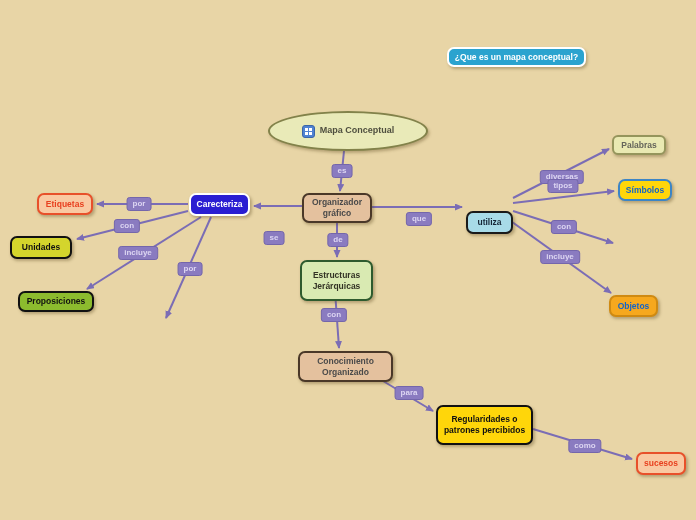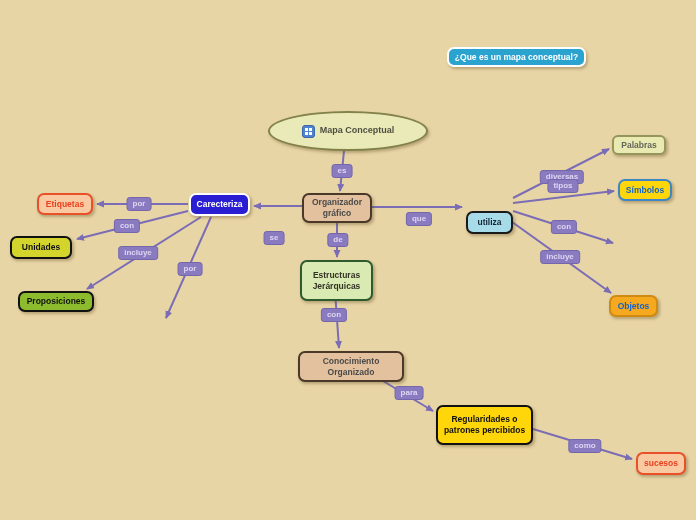--- a/index.html
+++ b/index.html
@@ -43,21 +43,21 @@
   .n-utiliza{left:466px;top:211px;width:47px;height:23px;background:#a8dbe8;border-color:#1a1a1a;color:#152535;}
   .n-palabras{left:612px;top:135px;width:54px;height:20px;background:#e9e9b2;border-color:#95955c;color:#65655a;border-radius:6px;}
   .n-simbolos{left:618px;top:179px;width:54px;height:22px;background:#ffd60a;border-color:#3c85c6;color:#1464c8;}
   .n-palabras-enlace{left:617px;top:234px;width:60px;height:30px;background:#ffffff;border-color:#3c85c6;color:#1464c8;}
   .n-objetos{left:609px;top:295px;width:49px;height:22px;background:#f6a81e;border-color:#cf8a12;color:#1464c8;}
   .n-etiquetas{left:37px;top:193px;width:56px;height:22px;background:#f9c9a2;border-color:#e8502a;color:#e8401f;}
   .n-conceptos{left:10px;top:236px;width:62px;height:23px;background:#d4d52c;border-color:#111111;color:#111111;}
   .n-proposiciones{left:18px;top:291px;width:76px;height:21px;background:#8cbb2e;border-color:#111111;color:#111111;}
   .n-unidades{left:123px;top:322px;width:69px;height:33px;background:#8cbb2e;border-color:#111111;color:#111111;}
   .n-estructuras{left:300px;top:260px;width:73px;height:41px;background:#d9eab2;border-color:#2e5b2e;color:#333325;}
-  .n-conocimiento{left:298px;top:351px;width:106px;height:31px;background:#e4c19e;border-color:#4a3828;color:#4a4a4a;}
+  .n-conocimiento{left:298px;top:351px;width:95px;height:31px;background:#e4c19e;border-color:#4a3828;color:#4a4a4a;}
   .n-regularidades{left:436px;top:405px;width:97px;height:40px;background:#ffd60a;border-color:#111111;color:#111111;}
   .n-sucesos{left:636px;top:452px;width:50px;height:23px;background:#f9c9a2;border-color:#e8502a;color:#e8401f;}
 
   .question{
     position:absolute;left:447px;top:47px;width:139px;height:20px;z-index:3;
     box-sizing:border-box;display:flex;align-items:center;justify-content:center;
     background:#2ba3cf;border:2px solid #ffffff;border-radius:7px;
     color:#ffffff;font-weight:bold;font-size:8.5px;
     box-shadow:1.5px 2px 3px rgba(90,70,30,.35);cursor:pointer;
   }

